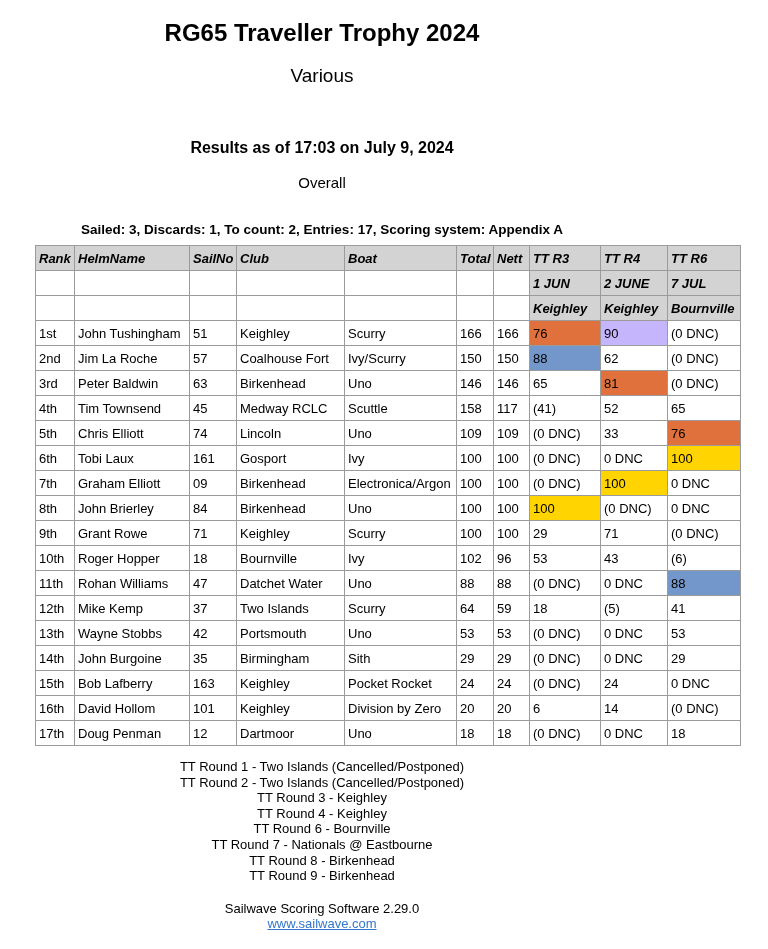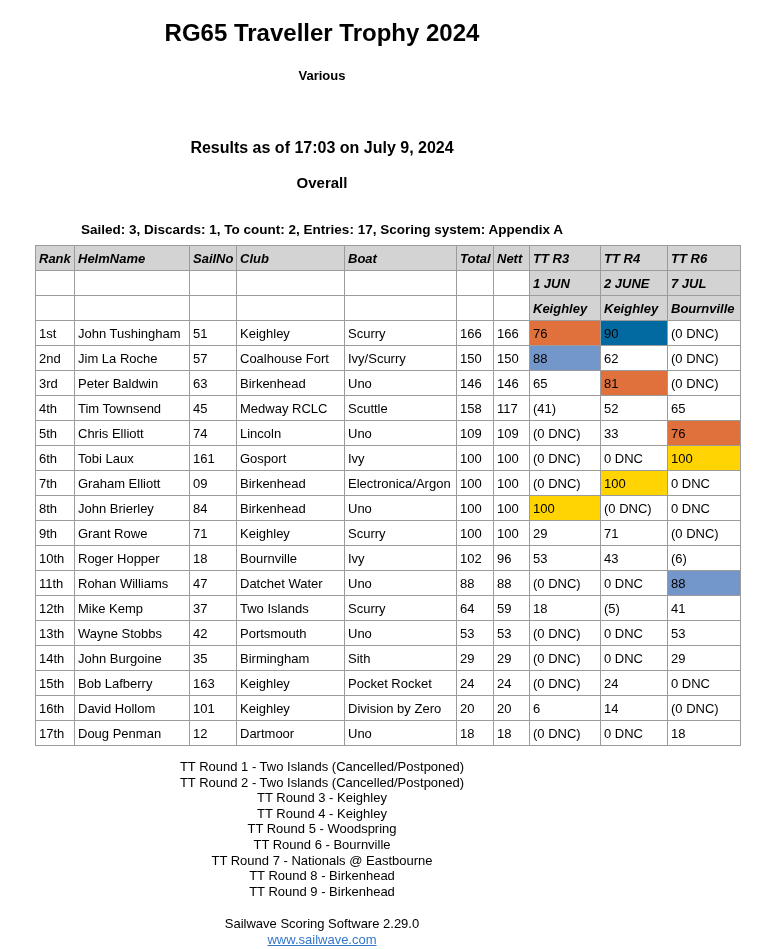--- a/index.html
+++ b/index.html
@@ -18,38 +18,38 @@
   .title {
     text-align: center;
     font-size: 24px;
     font-weight: bold;
     margin: 0;
     padding-top: 20px;
     line-height: 26px;
   }
   .venue {
     text-align: center;
-    font-size: 13px;
-    font-weight: bold;
+    font-size: 19px;
+    font-weight: normal;
     margin: 0;
     padding-top: 20px;
     line-height: 19px;
   }
   .results-as-of {
     text-align: center;
     font-size: 16px;
     font-weight: bold;
     margin: 0;
     padding-top: 54px;
     line-height: 18px;
   }
   .section-title {
     text-align: center;
     font-size: 15px;
-    font-weight: bold;
+    font-weight: normal;
     margin: 0;
     padding-top: 17px;
     line-height: 17px;
   }
   .summary {
     text-align: center;
     font-size: 13.5px;
     font-weight: bold;
     margin: 8px;
     padding-top: 23px;
@@ -163,21 +163,21 @@
     <tbody id="results-body">
         <tr>
           <td>1st</td>
           <td>John Tushingham</td>
           <td>51</td>
           <td>Keighley</td>
           <td>Scurry</td>
           <td>166</td>
           <td>166</td>
           <td style="background: rgb(224, 112, 60);">76</td>
-          <td style="background: #0369a1;">90</td>
+          <td style="background: #c4b5fd;">90</td>
           <td>(0 DNC)</td>
         </tr>
         <tr>
           <td>2nd</td>
           <td>Jim La Roche</td>
           <td>57</td>
           <td>Coalhouse Fort</td>
           <td>Ivy/Scurry</td>
           <td>150</td>
           <td>150</td>
@@ -366,21 +366,20 @@
           <td>18</td>
         </tr>
       </tbody>
   </table>
 
   <div class="footnotes" id="footnotes">
       <div>TT Round 1 - Two Islands (Cancelled/Postponed)</div>
       <div>TT Round 2 - Two Islands (Cancelled/Postponed)</div>
       <div>TT Round 3 - Keighley</div>
       <div>TT Round 4 - Keighley</div>
-      <div>TT Round 5 - Woodspring</div>
       <div>TT Round 6 - Bournville</div>
       <div>TT Round 7 - Nationals @ Eastbourne</div>
       <div>TT Round 8 - Birkenhead</div>
       <div>TT Round 9 - Birkenhead</div>
     </div>
 
   <div class="credit">
     <div>Sailwave Scoring Software 2.29.0</div>
     <div><a href="#">www.sailwave.com</a></div>
   </div>

